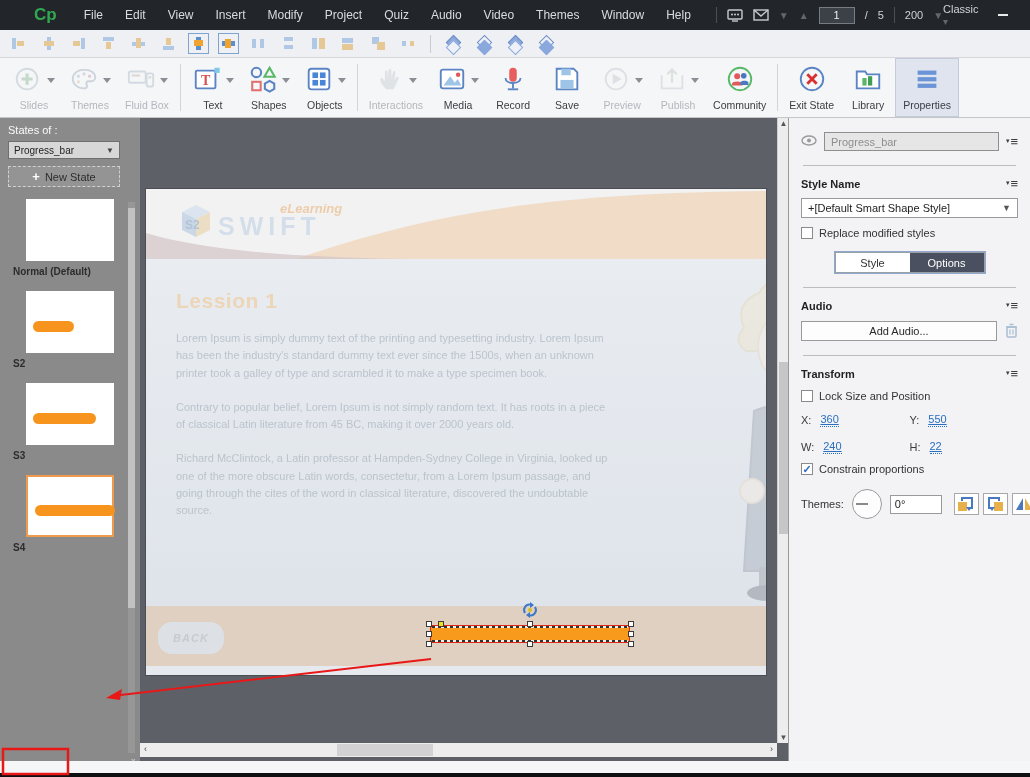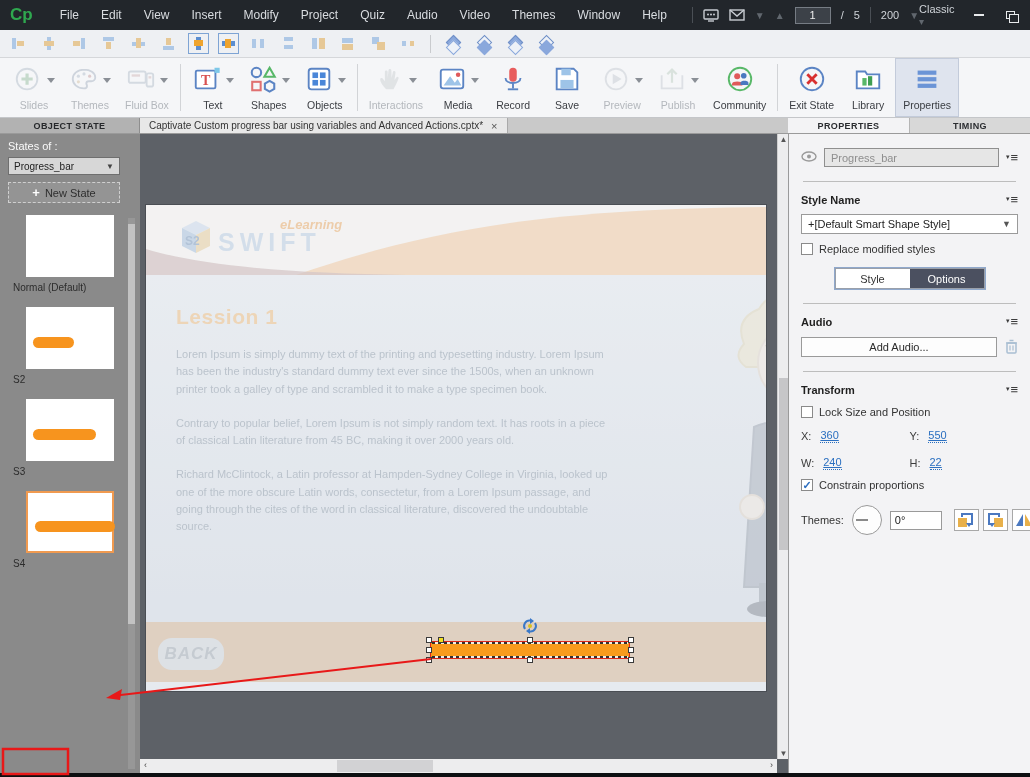--- a/index.html
+++ b/index.html
@@ -2,21 +2,21 @@
 <html><head>
 <meta charset="utf-8">
 <style>
   * { margin:0; padding:0; box-sizing:border-box; }
   html,body { background:#2b2e33; }
   body { font-family:"Liberation Sans",sans-serif; }
   .app { position:relative; width:1030px; height:777px; background:#f5f6f8; overflow:hidden; }
 
   
   .menubar { height:30px; background:#22262b; display:flex; align-items:center; padding:0 10px; color:#d9dce0; font-size:12px; }
-  .cp-logo { color:#2fa84f; font-weight:bold; font-size:17px; margin-right:16px; letter-spacing:0; }
+  .cp-logo { color:#2fa84f; font-weight:bold; font-size:17px; margin-right:16px; letter-spacing:0;margin-left:24px; }
   .menu-items { display:flex; align-items:center; }
   .menu-item { padding:0 11px; cursor:default; }
   .mb-right { display:flex; align-items:center; margin-left:14px; gap:10px; }
   .mb-sep { width:1px; height:16px; background:#4a4f55; }
   .mb-ico { display:inline-flex; align-items:center; }
   .mb-arrow { color:#61676e; font-size:10px; }
   .slide-num-box { width:36px; height:17px; background:#3c4148; border:1px solid #767c84; color:#eee; font-size:11px; text-align:center; font-family:"Liberation Sans",sans-serif; }
   .mb-text { font-size:11px; color:#cfd3d8; }
   .mb-spacer { flex:1; }
   .win-btns { display:flex; align-items:center; gap:4px; margin-left:10px; }
@@ -64,41 +64,41 @@
   .main { display:flex; height:643px; }
 
   
   .left-panel { position:relative; width:140px; background:#8a8a8a; color:#f2f2f2; flex:none; }
   .lp-inner { padding:6px 8px 0 8px; }
   .states-of { font-size:11px; color:#fafafa; margin-bottom:5px; }
   .obj-select { width:112px; height:18px; background:#d7d7d7; border:1px solid #6f6f6f; color:#222; font-size:10px; display:flex; align-items:center; padding:0 5px; justify-content:space-between; }
   .obj-select .car { color:#444; font-size:8px; }
   .new-state { width:112px; height:21px; margin-top:7px; background:#949494; border:1px dashed #cfcfcf; color:#2e2e2e; font-size:11px; display:flex; align-items:center; justify-content:center; gap:5px; }
   .new-state .plus { color:#fff; font-weight:bold; font-size:13px; }
-  .states-list { margin-top:12px; }
+  .states-list { margin-top:12px;font-weight:bold; }
   .state-item { margin-bottom:14px; }
   .state-thumb { position:relative; width:88px; height:62px; background:#fff; margin-left:18px; }
   .state-item.selected .state-thumb { border:2px solid #f09a50; }
   .state-bar { position:absolute; left:8%; top:48%; height:11px; border-radius:6px; background:#f7941e; }
   .state-label { font-size:10px; color:#2c2c2c; margin:5px 0 0 5px; }
   .lp-scroll { position:absolute; right:5px; top:84px; bottom:8px; width:7px; background:#979797; }
   .lp-thumb { position:absolute; left:0; top:6px; width:7px; height:400px; background:#c2c2c2; }
   .lp-down { position:absolute; right:3px; bottom:-2px; color:#cfcfcf; font-size:9px; }
 
   
   .canvas { position:relative; flex:1; background:#5d6167; overflow:hidden; }
   .slide { position:absolute; left:6px; top:71px; width:620px; height:486px; background:#e3e8ee; overflow:hidden; box-shadow:0 0 0 1px #4a4e54; }
   .slide-header { position:relative; height:70px; }
   .slide-logo { position:absolute; left:34px; top:12px; z-index:2; opacity:.8; }
   .slide-body { position:relative; height:347px; background:linear-gradient(#e7ebf0,#d8dee7); }
   .slide-title { padding:30px 0 0 30px; font-size:21px; font-weight:bold; color:#eec89a; letter-spacing:.5px; }
   .slide-text { width:462px; padding-left:30px; margin-top:17px; font-size:11px; line-height:1.57; color:#a2adb9; }
   .character { position:absolute; right:-88px; top:84px; width:140px; height:330px; z-index:1; }
   .slide-footer { position:relative; height:60px; background:#d9c0a9; }
-  .back-btn { position:absolute; left:12px; top:16px; width:66px; height:32px; border-radius:14px; background:#d6dade; color:#b2b9c1; font-weight:bold; font-size:17px; letter-spacing:1px; display:flex; align-items:center; justify-content:center;font-style:italic; }
+  .back-btn { position:absolute; left:12px; top:16px; width:66px; height:32px; border-radius:14px; background:#d6dade; color:#b2b9c1; font-weight:bold; font-size:11px; letter-spacing:1px; display:flex; align-items:center; justify-content:center;font-style:italic; }
   .dim-overlay { position:absolute; inset:0; background:rgba(236,239,243,.33); z-index:5; pointer-events:none; }
 
   
   .sel-wrap { position:absolute; left:284px; top:19px; width:200px; height:18px; z-index:6; }
   .sel-bar { position:absolute; inset:0; background:#f89b1c; border:1px solid #e02818; }
   .sel-dash { position:absolute; left:2px; right:2px; height:2px; background:repeating-linear-gradient(90deg,#33312e 0 3px,#f2ede6 3px 6px); }
   .sd-top { top:1px; } .sd-bot { bottom:1px; }
   .handle { position:absolute; width:6px; height:6px; background:#fff; border:1px solid #3a3a3a; z-index:7; }
   .handle.yellow { background:#f2de1e; }
   .rot-icon { position:absolute; left:50%; top:-24px; margin-left:-9px; width:18px; height:18px; z-index:7; }
@@ -441,31 +441,20 @@
           <span><svg width="30" height="30" viewBox="0 0 32 32">
               <rect x="6" y="7" width="20" height="4.5" fill="#6b94d6"></rect>
               <rect x="6" y="14" width="20" height="4.5" fill="#6b94d6"></rect>
               <rect x="6" y="21" width="20" height="4.5" fill="#6b94d6"></rect>
             </svg></span>
         </div>
         <div class="tb-label">Properties</div>
       </div>
     </div>
 
-  <div class="tab-row">
-    <div class="os-tab">OBJECT STATE</div>
-    <div class="doc-strip">
-      <div class="doc-tab">
-        <span>Captivate Custom progress bar using variables and Advanced Actions.cptx*</span>
-        <span class="doc-close">×</span>
-      </div>
-    </div>
-    <div class="pt-tab on">PROPERTIES</div>
-    <div class="pt-tab off">TIMING</div>
-  </div>
 
   <div class="main">
 
     <div class="left-panel">
       <div class="lp-inner">
         <div class="states-of">States of :</div>
         <div class="obj-select">
           <span>Progress_bar</span>
           <span class="car">▼</span>
         </div>

